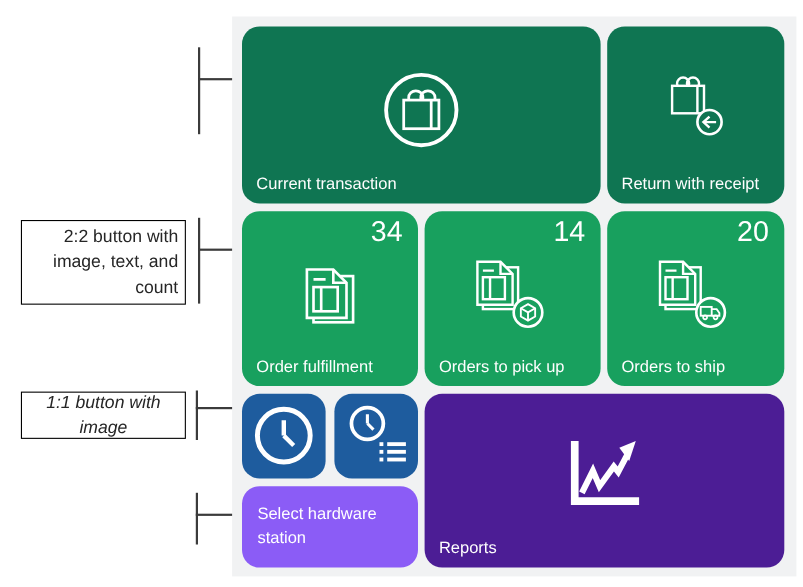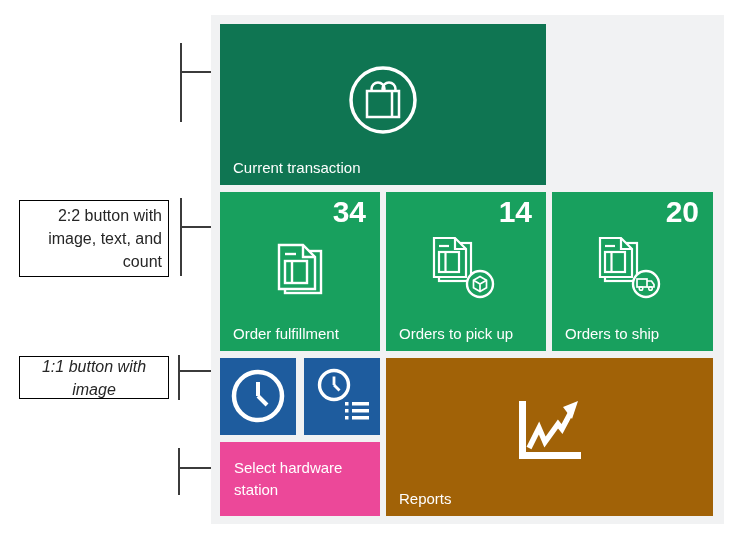--- a/index.html
+++ b/index.html
@@ -24,41 +24,41 @@
   .c1h{left:180px;top:71px;width:48px;}
   .c2v{left:180px;top:198px;height:78px;}
   .c2h{left:180px;top:226px;width:50px;}
   .c3v{left:178px;top:355px;height:45px;}
   .c3h{left:178px;top:370px;width:52px;}
   .c4v{left:178px;top:448px;height:47px;}
   .c4h{left:178px;top:467px;width:50px;}
   
   .panel{position:absolute;left:211px;top:15px;width:513px;height:509px;background:#f1f2f3;}
   .tile{
-    position:absolute;box-sizing:border-box;cursor:pointer;color:#ffffff;
+    position:absolute;box-sizing:border-box;cursor:pointer;color:#ffffff;border-radius:16px;
   }
   .t-dark{background:#0F7552;}
   .t-green{background:#18A05E;}
-  .t-light{background:#a16207;}
+  .t-light{background:#4c1d95;}
   .t-navy{background:#1E5C9E;}
-  .t-blue{background:#ec4899;}
+  .t-blue{background:#8b5cf6;}
   .tile-current   {left:220px;top:24px; width:326px;height:161px;}
   .tile-return    {left:552px;top:24px; width:161px;height:161px;}
   .tile-fulfill   {left:220px;top:192px;width:160px;height:159px;}
   .tile-pickup    {left:386px;top:192px;width:160px;height:159px;}
   .tile-ship      {left:552px;top:192px;width:161px;height:159px;}
   .tile-clock1    {left:220px;top:358px;width:76px; height:77px;}
   .tile-clock2    {left:304px;top:358px;width:76px; height:77px;}
   .tile-hardware  {left:220px;top:442px;width:160px;height:74px;}
   .tile-reports   {left:386px;top:358px;width:327px;height:158px;}
   .tile-label{
     position:absolute;left:13px;bottom:9px;font-size:15px;color:#fefefe;white-space:nowrap;
   }
   .tile-count{
-    position:absolute;right:14px;top:3px;font-size:30px;font-weight:700;color:#ffffff;
+    position:absolute;right:14px;top:3px;font-size:26px;font-weight:400;color:#ffffff;
   }
   .tile-icon{position:absolute;display:block;}
   .ic-current {left:118px;top:31px;}
   .ic-return  {left:48px; top:43px;}
   .ic-fulfill {left:57px; top:51px;}
   .ic-pickup  {left:46px; top:44px;}
   .ic-ship    {left:46px; top:44px;}
   .ic-clock1  {left:8px;  top:8px;}
   .ic-clock2  {left:8px;  top:8px;}
   .ic-reports {left:125px;top:41px;}
@@ -94,20 +94,32 @@
     <svg class="tile-icon ic-current" width="90" height="90" viewBox="0 0 90 90">
       <circle cx="45" cy="45" r="32" fill="none" stroke="#ffffff" stroke-width="3.5"></circle>
       <circle cx="40" cy="34" r="6.5" fill="none" stroke="#ffffff" stroke-width="2.5"></circle>
       <circle cx="51" cy="34" r="6.5" fill="none" stroke="#ffffff" stroke-width="2.5"></circle>
       <rect x="29" y="36" width="32" height="26" fill="#0F7552" stroke="#ffffff" stroke-width="2.5"></rect>
       <line x1="54" y1="36" x2="54" y2="62" stroke="#ffffff" stroke-width="2.5"></line>
     </svg>
     <span class="tile-label">Current transaction</span>
   </div>
 
+  <div class="tile t-dark tile-return">
+    <svg class="tile-icon ic-return" width="64" height="66" viewBox="0 0 64 66">
+      <circle cx="21" cy="9" r="5.5" fill="none" stroke="#ffffff" stroke-width="2.2"></circle>
+      <circle cx="30" cy="9" r="5.5" fill="none" stroke="#ffffff" stroke-width="2.2"></circle>
+      <rect x="11" y="11" width="29" height="25" fill="#0F7552" stroke="#ffffff" stroke-width="2.2"></rect>
+      <line x1="34" y1="11" x2="34" y2="36" stroke="#ffffff" stroke-width="2.2"></line>
+      <circle cx="45" cy="44" r="11" fill="#0F7552" stroke="#ffffff" stroke-width="2.4"></circle>
+      <line x1="51" y1="44" x2="40" y2="44" stroke="#ffffff" stroke-width="2.2"></line>
+      <polyline points="45,39 39.5,44 45,49" fill="none" stroke="#ffffff" stroke-width="2.2"></polyline>
+    </svg>
+    <span class="tile-label">Return with receipt</span>
+  </div>
 
   <div class="tile t-green tile-fulfill">
     <span class="tile-count">34</span>
     <svg class="tile-icon ic-fulfill" width="46" height="52" viewBox="0 0 46 52">
       <rect x="8" y="8" width="36" height="42" fill="none" stroke="#ffffff" stroke-width="2.4"></rect>
       <path d="M2,2 H26 L38,14 V46 H2 Z" fill="#18A05E" stroke="#ffffff" stroke-width="2.4"></path>
       <path d="M26,2 V14 H38" fill="none" stroke="#ffffff" stroke-width="2.4"></path>
       <line x1="8" y1="11" x2="19" y2="11" stroke="#ffffff" stroke-width="2.4"></line>
       <rect x="8" y="18" width="22" height="22" fill="none" stroke="#ffffff" stroke-width="2.4"></rect>
       <line x1="15" y1="18" x2="15" y2="40" stroke="#ffffff" stroke-width="2.4"></line>

